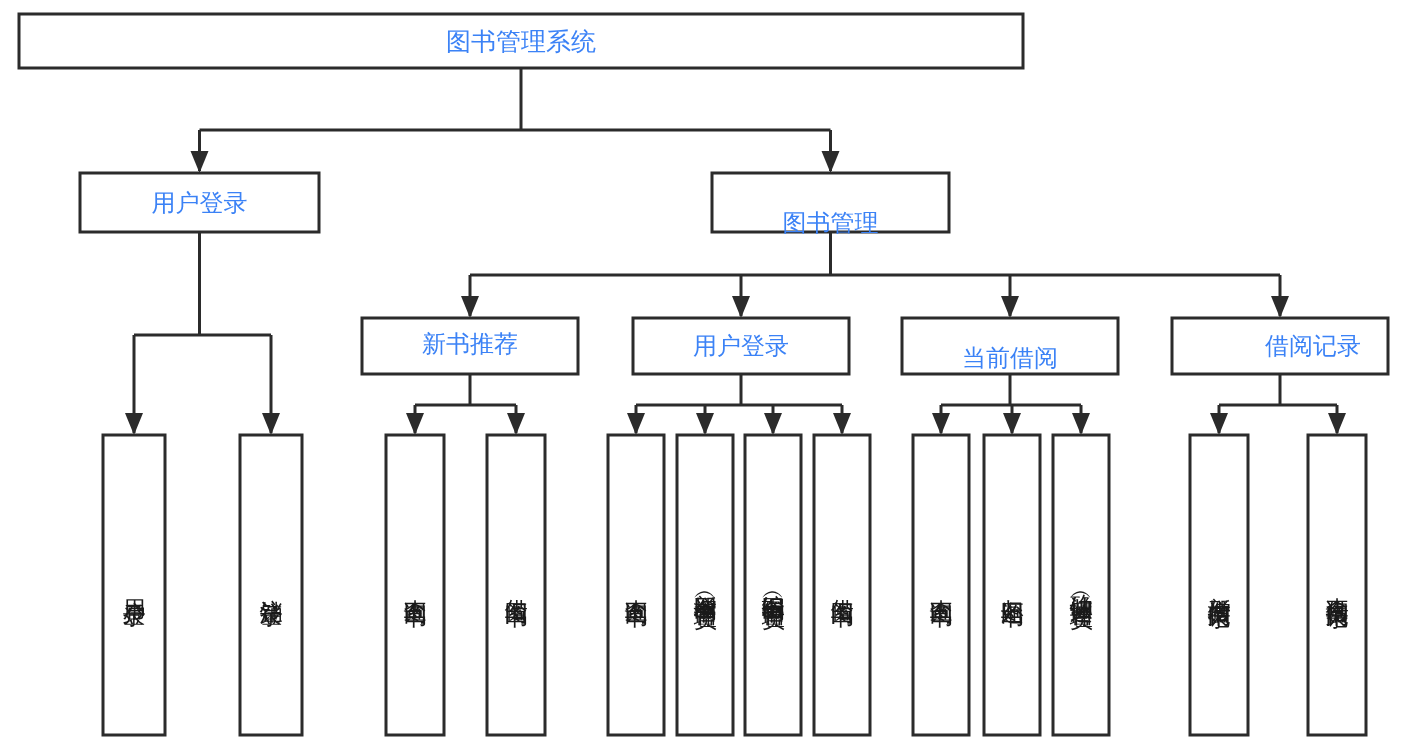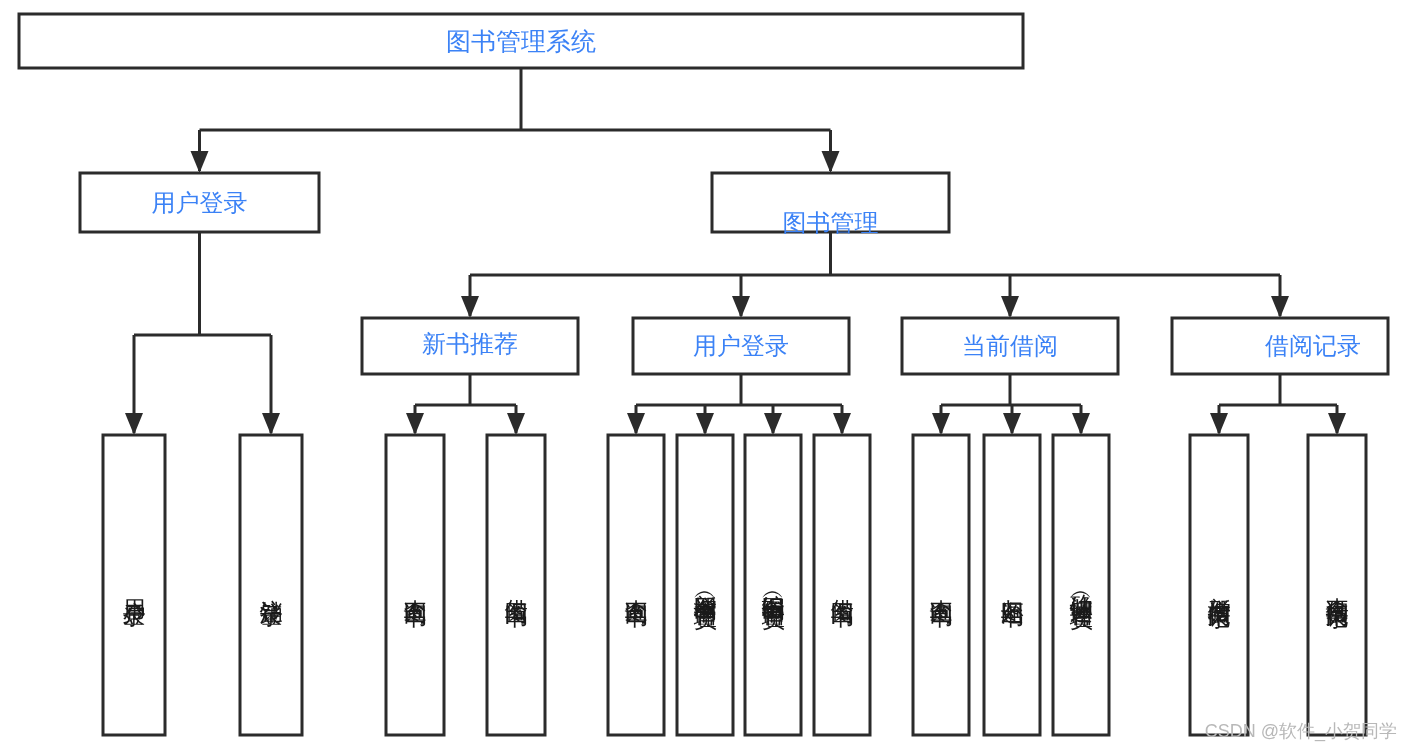--- a/index.html
+++ b/index.html
@@ -170,21 +170,21 @@
       </div>
       <div class="horiz-text-wrap" style="left: 712px; top: 173px; width: 237px; height: 59px; margin-top: 20px;">
         <span class="horiz-text">图书管理</span>
       </div>
       <div class="horiz-text-wrap" style="left: 362px; top: 318px; width: 216px; height: 51px;">
         <span class="horiz-text">新书推荐</span>
       </div>
       <div class="horiz-text-wrap" style="left: 633px; top: 318px; width: 216px; height: 56px;">
         <span class="horiz-text">用户登录</span>
       </div>
-      <div class="horiz-text-wrap" style="left: 902px; top: 318px; width: 216px; height: 56px;">
+      <div class="horiz-text-wrap" style="left: 902px; top: 318px; width: 216px; height: 56px; align-items: flex-end;">
         <span class="horiz-text">当前借阅</span>
       </div>
       <div class="horiz-text-wrap" style="left: 1172px; top: 318px; width: 216px; height: 56px; padding-left: 33px;">
         <span class="horiz-text">借阅记录</span>
       </div>
       <div class="vert-text-wrap" style="left: 103px; top: 435px; width: 62px; height: 300px;">
         <span class="vert-text">用户登录</span>
       </div>
       <div class="vert-text-wrap" style="left: 240px; top: 435px; width: 62px; height: 300px;">
         <span class="vert-text">注销登录</span>
@@ -216,14 +216,13 @@
       <div class="vert-text-wrap" style="left: 1053px; top: 435px; width: 56px; height: 300px;">
         <span class="vert-text">确认归还（管理员）</span>
       </div>
       <div class="vert-text-wrap" style="left: 1190px; top: 435px; width: 58px; height: 300px;">
         <span class="vert-text">新增借阅记录</span>
       </div>
       <div class="vert-text-wrap" style="left: 1308px; top: 435px; width: 58px; height: 300px;">
         <span class="vert-text">查询借阅记录</span>
       </div>
     </div>
-  <div class="watermark">CSDN @软件_小贺同学</div>
 </div>
 
 </body></html>

